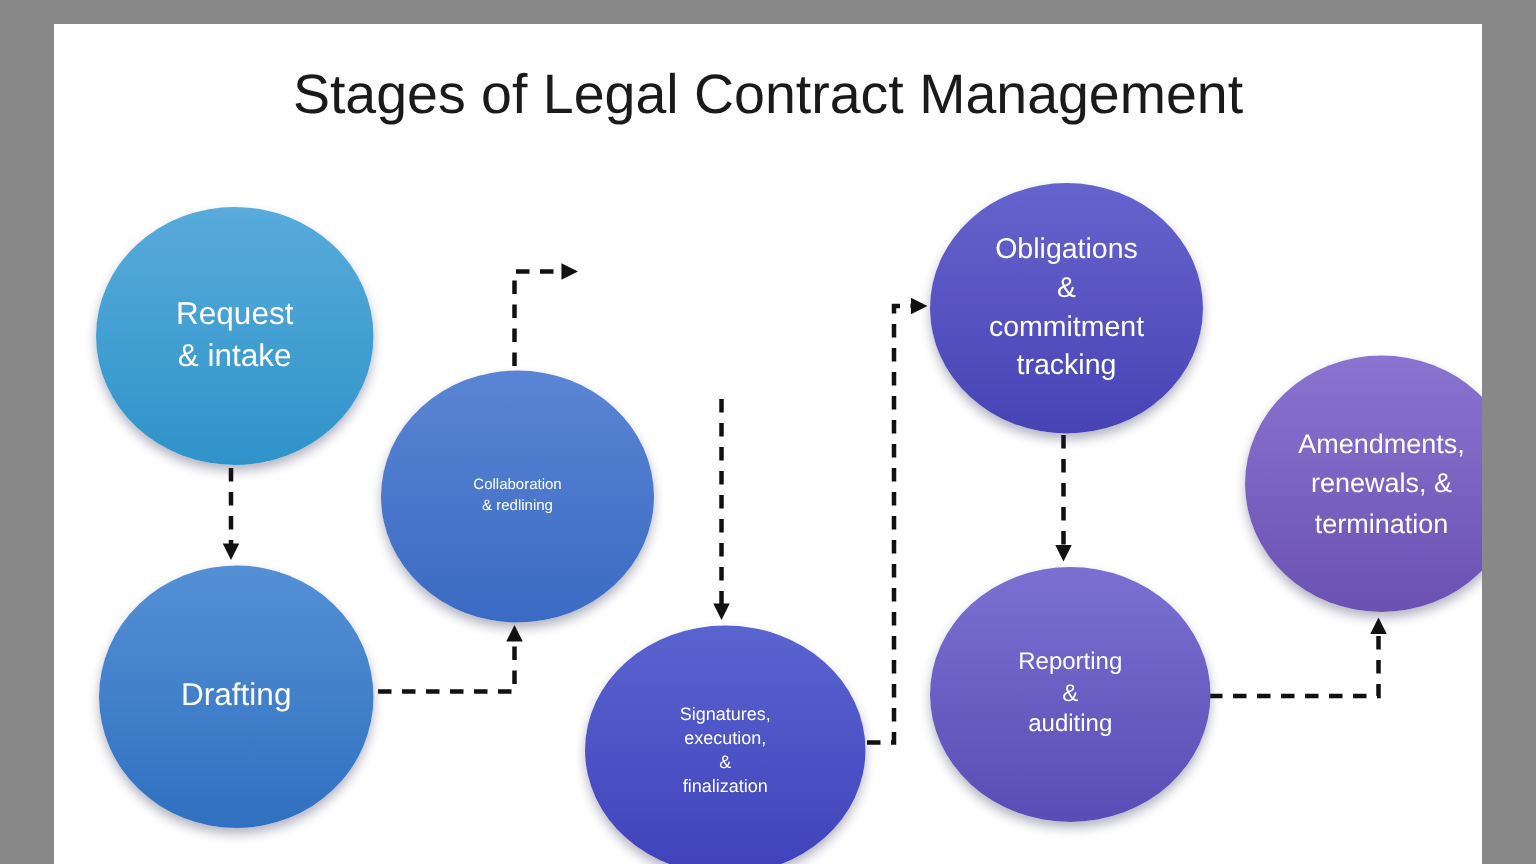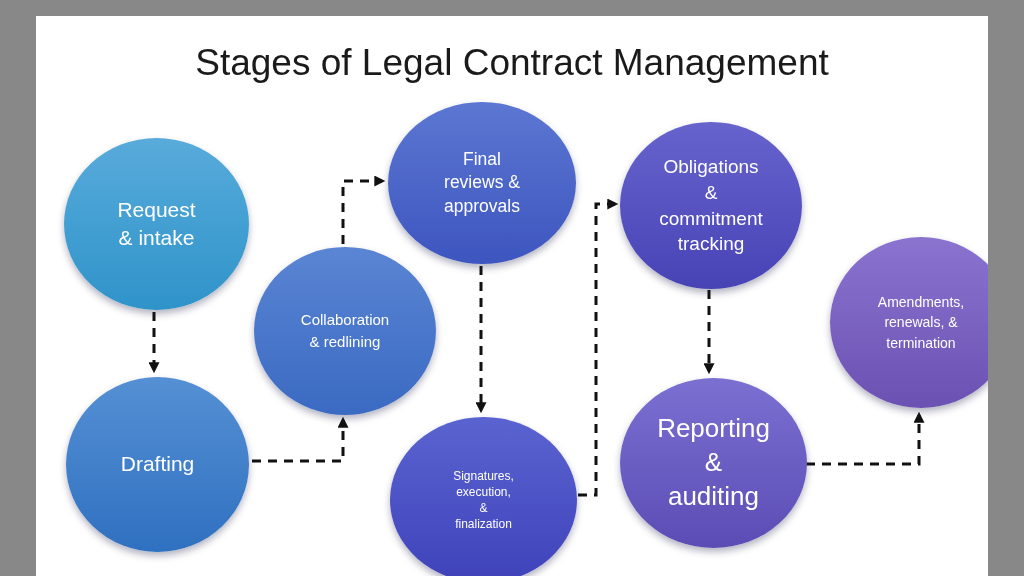--- a/index.html
+++ b/index.html
@@ -28,31 +28,31 @@
   .node-label{
     color:#ffffff;
     text-align:center;
     white-space:pre-line;
   }
   .n1{left:28px;top:122px;width:185px;height:172px;}
   .n1 .node-label{font-size:21px;line-height:1.35;}
   .n2{left:30px;top:361px;width:183px;height:175px;}
   .n2 .node-label{font-size:21px;line-height:1.35;}
   .n3{left:218px;top:231px;width:182px;height:168px;}
-  .n3 .node-label{font-size:15px;line-height:1.45;}
+  .n3 .node-label{font-size:10px;line-height:1.45;}
   .n4{left:352px;top:86px;width:188px;height:162px;}
   .n4 .node-label{font-size:17.5px;line-height:1.32;}
   .n5{left:354px;top:401px;width:187px;height:166px;}
   .n5 .node-label{font-size:12px;line-height:1.35;}
   .n6{left:584px;top:106px;width:182px;height:167px;}
   .n6 .node-label{font-size:19px;line-height:1.35;}
   .n7{left:584px;top:362px;width:187px;height:170px;}
-  .n7 .node-label{font-size:26px;line-height:1.3;}
+  .n7 .node-label{font-size:16px;line-height:1.3;}
   .n8{left:794px;top:221px;width:182px;height:171px;}
-  .n8 .node-label{font-size:14px;line-height:1.45;}
+  .n8 .node-label{font-size:18px;line-height:1.45;}
   svg.arrows{
     position:absolute;left:0;top:0;width:1024px;height:576px;
     pointer-events:none;
   }
   svg.arrows path.arrow{
     fill:none;
     stroke:var(--arrow,#111111);
     stroke-width:3;
     stroke-dasharray:9 7;
   }
@@ -87,25 +87,20 @@
   <div class="node n1" style="--c1: #58abdb; --c2: #2f93c9;">
     <span class="node-label">Request
 &amp; intake</span>
   </div>
 
   <div class="node n3" style="--c1: #5b85d4; --c2: #3a6ac2;">
     <span class="node-label">Collaboration
 &amp; redlining</span>
   </div>
 
-  <div class="node n4" style="--c1: #5c77d2; --c2: #3d55bf;">
-    <span class="node-label">Final
-reviews &amp;
-approvals</span>
-  </div>
 
   <div class="node n5" style="--c1: #5a64d0; --c2: #3f42ba;">
     <span class="node-label">Signatures,
 execution,
 &amp;
 finalization</span>
   </div>
 
   <div class="node n6" style="--c1: #6763cd; --c2: #4843b5;">
     <span class="node-label">Obligations

